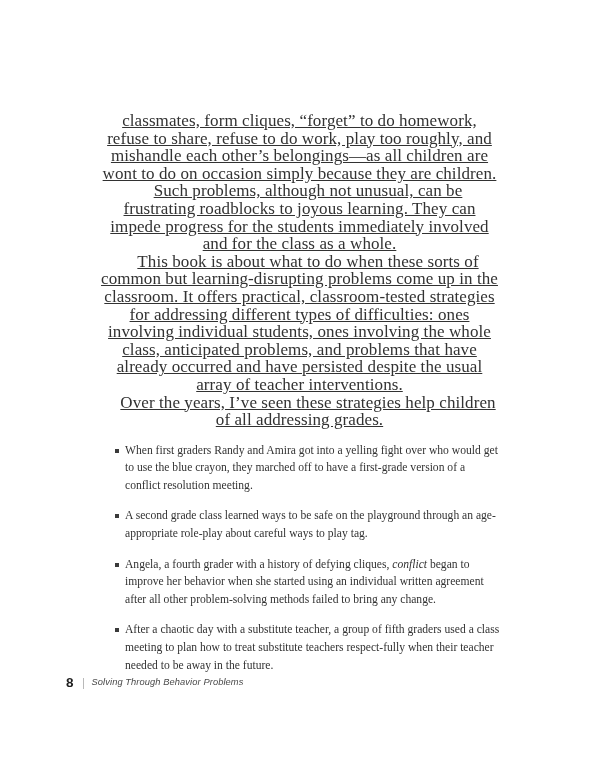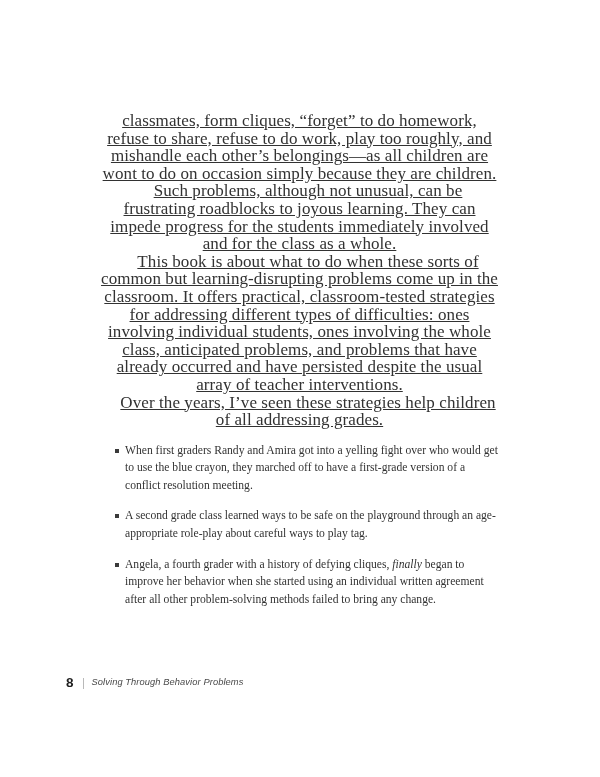--- a/index.html
+++ b/index.html
@@ -129,21 +129,24 @@
     <p class="body-par"><span class="indent"></span><span>Over the years, I’ve seen these strategies help children of all addressing grades.</span></p>
 
     <ul class="examples">
       <li>
         <span class="bullet-marker"></span><span>When first graders Randy and Amira got into a yelling fight over who would get to use the blue crayon, they marched off to have a first-grade version of a conflict resolution meeting.</span>
       </li>
       <li>
         <span class="bullet-marker"></span><span>A second grade class learned ways to be safe on the playground through an age-appropriate role-play about careful ways to play tag.</span>
       </li>
       <li>
-        <span class="bullet-marker"></span><span>Angela, a fourth grader with a history of defying cliques, </span><span class="italic">finally</span><span> began to improve her behavior when she started using an individual written agreement after all other problem-solving methods failed to bring any change.</span>
+        <span class="bullet-marker"></span><span>Angela, a fourth grader with a history of defying cliques, </span><span class="italic">conflict</span><span> began to improve her behavior when she started using an individual written agreement after all other problem-solving methods failed to bring any change.</span>
+      </li>
+      <li>
+        <span class="bullet-marker"></span><span>After a chaotic day with a substitute teacher, a group of fifth graders used a class meeting to plan how to treat substitute teachers respect-fully when their teacher needed to be away in the future.</span>
       </li>
     </ul>
 
 
   </div>
 
   <div class="footer">
     <span class="page-number">8</span>
     <span class="footer-rule"></span>
     <span class="running-title">Solving Through Behavior Problems</span>

